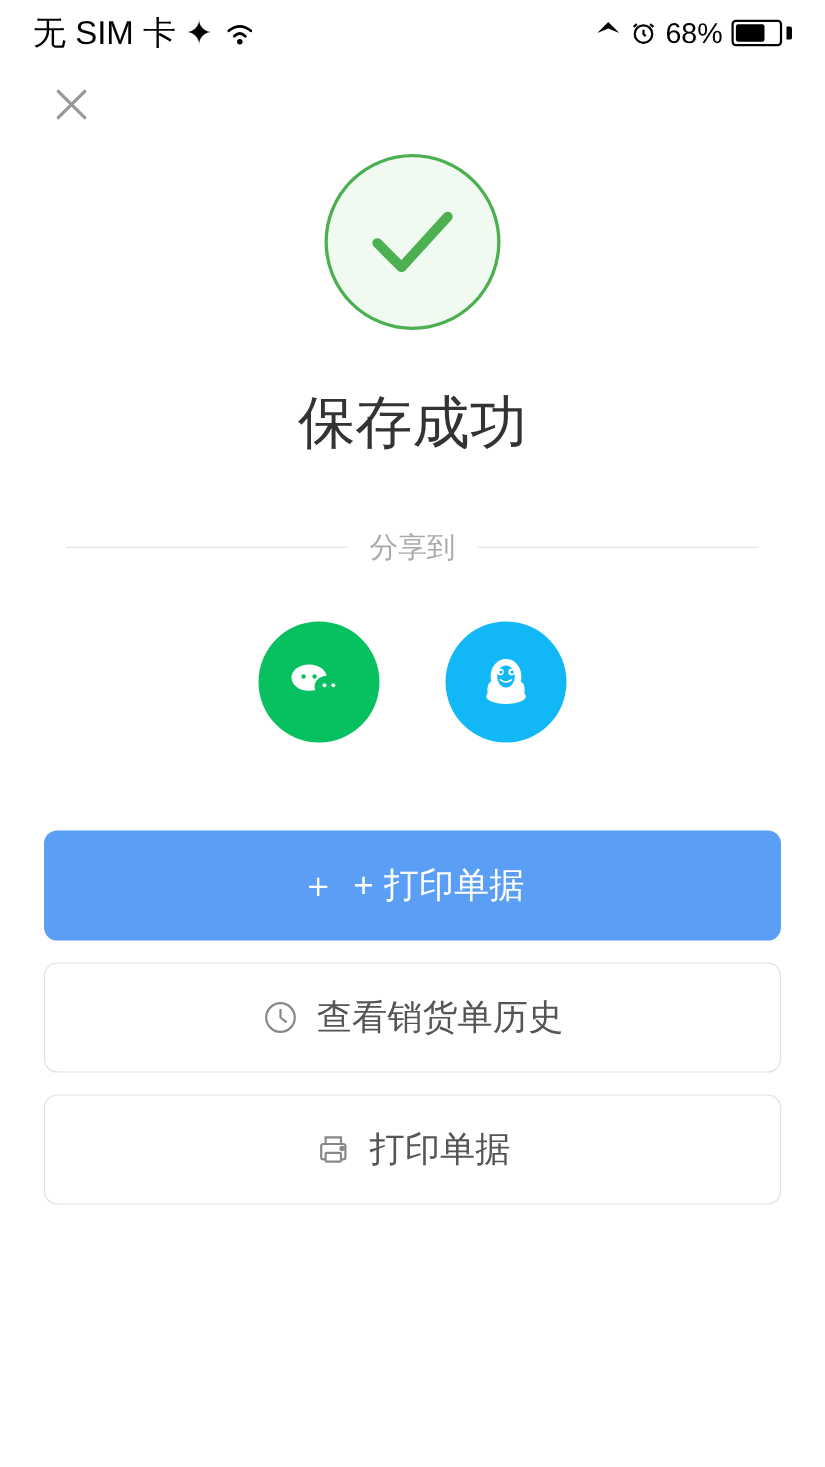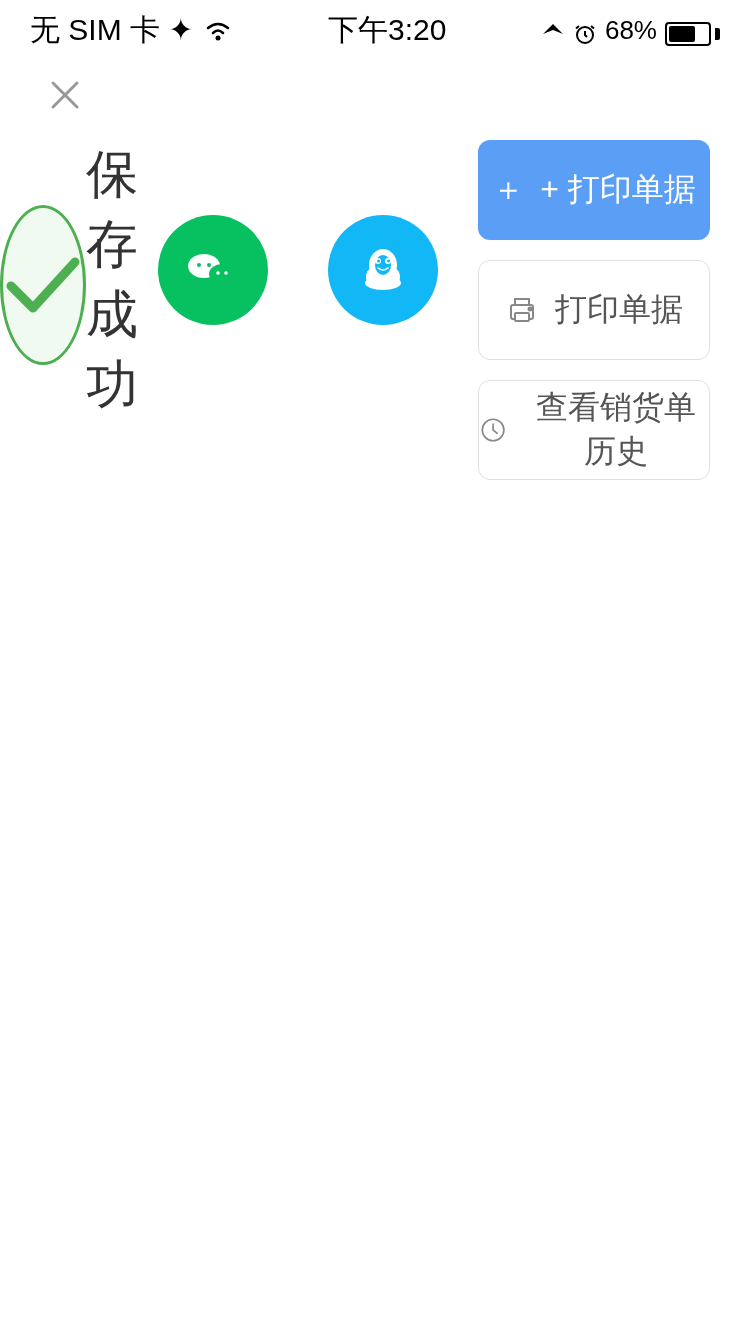--- a/index.html
+++ b/index.html
@@ -37,21 +37,21 @@
     }
 
     .status-center {
       font-size: 30px;
       font-weight: 500;
       color: #000;
     }
 
     .status-right {
       display: flex;
-      align-items: flex-end;
+      align-items: center;
       gap: 8px;
       font-size: 26px;
       color: #000;
     }
 
     
     .close-btn {
       position: absolute;
       top: 70px;
       left: 40px;
@@ -59,20 +59,21 @@
       height: 50px;
       display: flex;
       align-items: center;
       justify-content: center;
       cursor: pointer;
     }
 
     
     .main-content {
       display: flex;
+      flex-direction: column;
       align-items: center;
       padding-top: 80px;
     }
 
     
     .success-circle {
       width: 160px;
       height: 160px;
       border-radius: 50%;
       border: 3px solid #4CAF50;
@@ -213,21 +214,20 @@
 <div class="status-bar">
   <div class="status-left">
     <span>无 SIM 卡 ✦</span>
     <svg width="30" height="24" viewBox="0 0 30 24" fill="none">
       <path d="M15 20 L15 20" stroke="black" stroke-width="3" stroke-linecap="round"></path>
       <path d="M10 15 Q15 10 20 15" stroke="black" stroke-width="2.5" fill="none" stroke-linecap="round"></path>
       <path d="M5 10 Q15 2 25 10" stroke="black" stroke-width="2.5" fill="none" stroke-linecap="round"></path>
       <circle cx="15" cy="20" r="2.5" fill="black"></circle>
     </svg>
   </div>
-  <div class="status-center">下午3:20</div>
   <div class="status-right">
     <svg width="24" height="24" viewBox="0 0 24 24" fill="black">
       <path d="M12 2L22 12L12 8L2 12Z"></path>
     </svg>
     <svg width="24" height="24" viewBox="0 0 24 24" fill="none" stroke="black" stroke-width="2">
       <circle cx="12" cy="13" r="8"></circle>
       <path d="M12 9v4l2 2"></path>
       <path d="M6 4l-3 2.5M18 4l3 2.5"></path>
     </svg>
     <span>68%</span>
@@ -250,20 +250,25 @@
 <div class="main-content">
 
   <div class="success-circle">
     <svg width="80" height="70" viewBox="0 0 80 70" fill="none">
       <polyline points="8,36 30,58 72,12" stroke="#4CAF50" stroke-width="9" stroke-linecap="round" stroke-linejoin="round" fill="none"></polyline>
     </svg>
   </div>
 
   <div class="success-title">保存成功</div>
 
+  <div class="share-divider">
+    <div class="divider-line"></div>
+    <span class="divider-text">分享到</span>
+    <div class="divider-line"></div>
+  </div>
 
   <div class="share-icons">
     <button class="share-btn wechat">
       <svg width="62" height="62" viewBox="0 0 62 62" fill="white">
         <ellipse cx="22" cy="27" rx="16" ry="12"></ellipse>
         <ellipse cx="40" cy="35" rx="13" ry="10" fill="#07C160"></ellipse>
 
         <circle cx="17" cy="26" r="2" fill="#07C160"></circle>
         <circle cx="27" cy="26" r="2" fill="#07C160"></circle>
         <circle cx="36" cy="34" r="1.8" fill="white"></circle>
@@ -289,30 +294,30 @@
   </div>
 
   <div class="action-buttons">
     <button class="action-btn primary">
       <span class="btn-icon">＋</span>
       <span>+ 打印单据</span>
     </button>
 
     <button class="action-btn secondary">
       <svg width="34" height="34" viewBox="0 0 34 34" fill="none" stroke="#888" stroke-width="2">
+        <circle cx="17" cy="17" r="13"></circle>
+        <path d="M17 10 L17 17 L22 21" stroke-linecap="round" stroke-linejoin="round"></path>
+      </svg>
+      <span>查看销货单历史</span>
+    </button>
+
+    <button class="action-btn secondary">
+      <svg width="34" height="34" viewBox="0 0 34 34" fill="none" stroke="#888" stroke-width="2">
         <rect x="6" y="12" width="22" height="14" rx="2"></rect>
         <rect x="10" y="20" width="14" height="8" rx="1" fill="white" stroke="#888"></rect>
         <path d="M10 12V6h14v6"></path>
         <circle cx="25" cy="16" r="1.5" fill="#888"></circle>
       </svg>
       <span>打印单据</span>
     </button>
-
-    <button class="action-btn secondary">
-      <svg width="34" height="34" viewBox="0 0 34 34" fill="none" stroke="#888" stroke-width="2">
-        <circle cx="17" cy="17" r="13"></circle>
-        <path d="M17 10 L17 17 L22 21" stroke-linecap="round" stroke-linejoin="round"></path>
-      </svg>
-      <span>查看销货单历史</span>
-    </button>
   </div>
 
 </div>
 
 </body></html>

